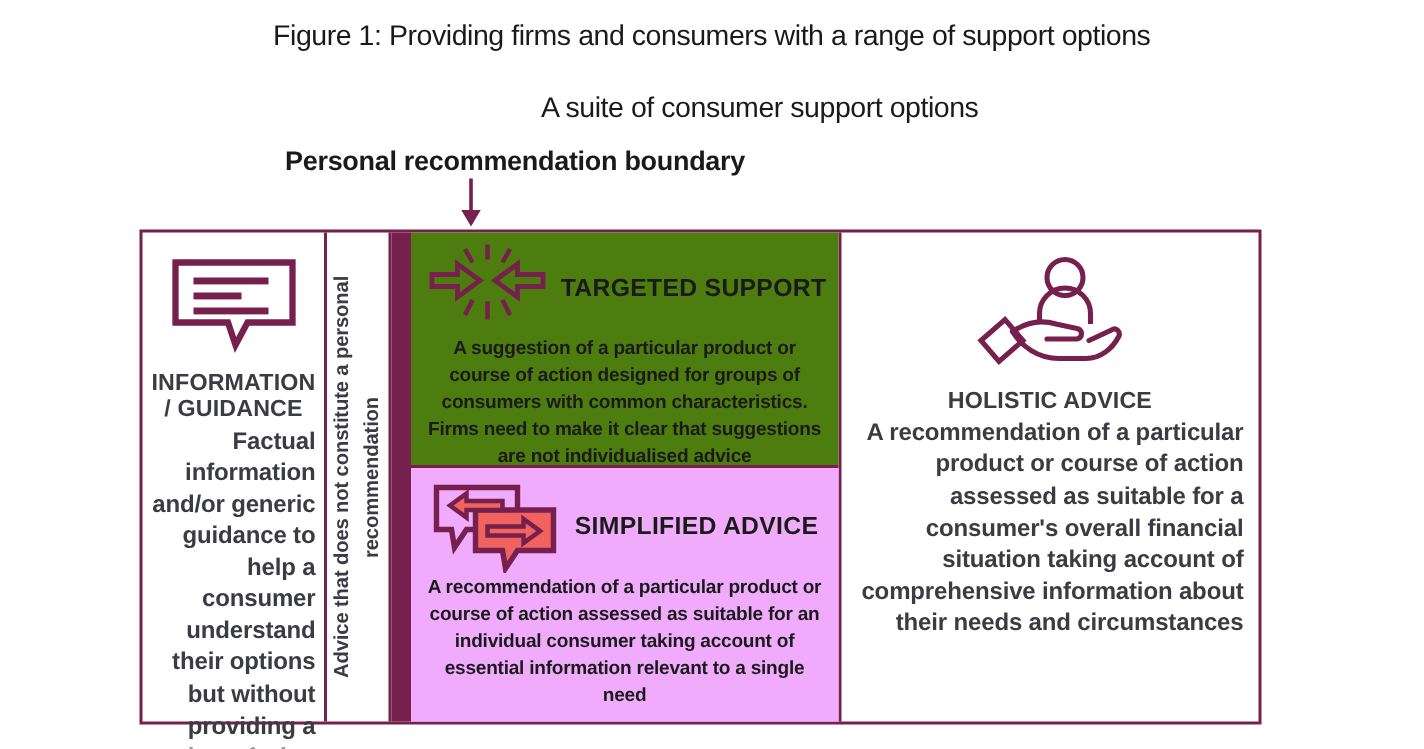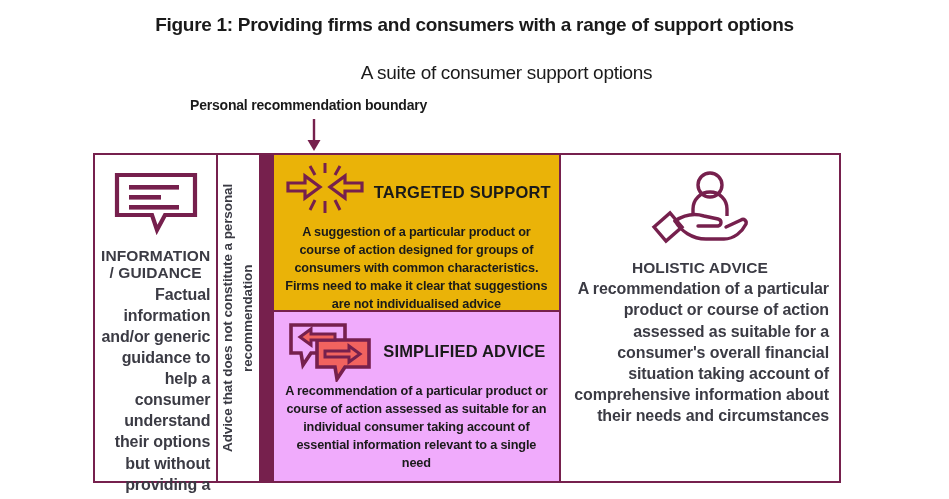--- a/index.html
+++ b/index.html
@@ -15,41 +15,41 @@
     overflow: hidden;
   }
 
   
   #figure-title {
     position: absolute;
     left: 0; top: 14px;
     width: 949px;
     text-align: center;
     font-size: 19px;
-    font-weight: bold;
+    font-weight: normal;
     color: #1a1a1a;
     letter-spacing: -0.3px;
   }
   #suite-subtitle {
     position: absolute;
     left: 0; top: 62px;
     width: 949px;
     text-align: center;
     font-size: 19px;
     font-weight: normal;
     color: #1a1a1a;
     letter-spacing: -0.3px;
     padding-left: 32px;
   }
 
   
   #boundary-label {
     position: absolute;
     left: 190px; top: 97px;
-    font-size: 14px;
+    font-size: 18px;
     font-weight: bold;
     color: #1a1a1a;
     letter-spacing: -0.2px;
     white-space: nowrap;
   }
   #boundary-arrow {
     position: absolute;
     left: 300px; top: 118px;
     width: 28px; height: 34px;
   }
@@ -134,21 +134,21 @@
     font-weight: bold;
     color: #3b3b44;
     text-align: center;
     line-height: 1.5;
     letter-spacing: -0.1px;
     max-height: 300px;
   }
 
   
   #block-targeted {
-    background: #eab308;
+    background: #4d7c0f;
     height: 155px;
     box-sizing: border-box;
     padding: 6px 8px 4px 8px;
     position: relative;
     display: flex;
     flex-direction: column;
   }
   
   #block-simplified {
     background: #f0abfc;

